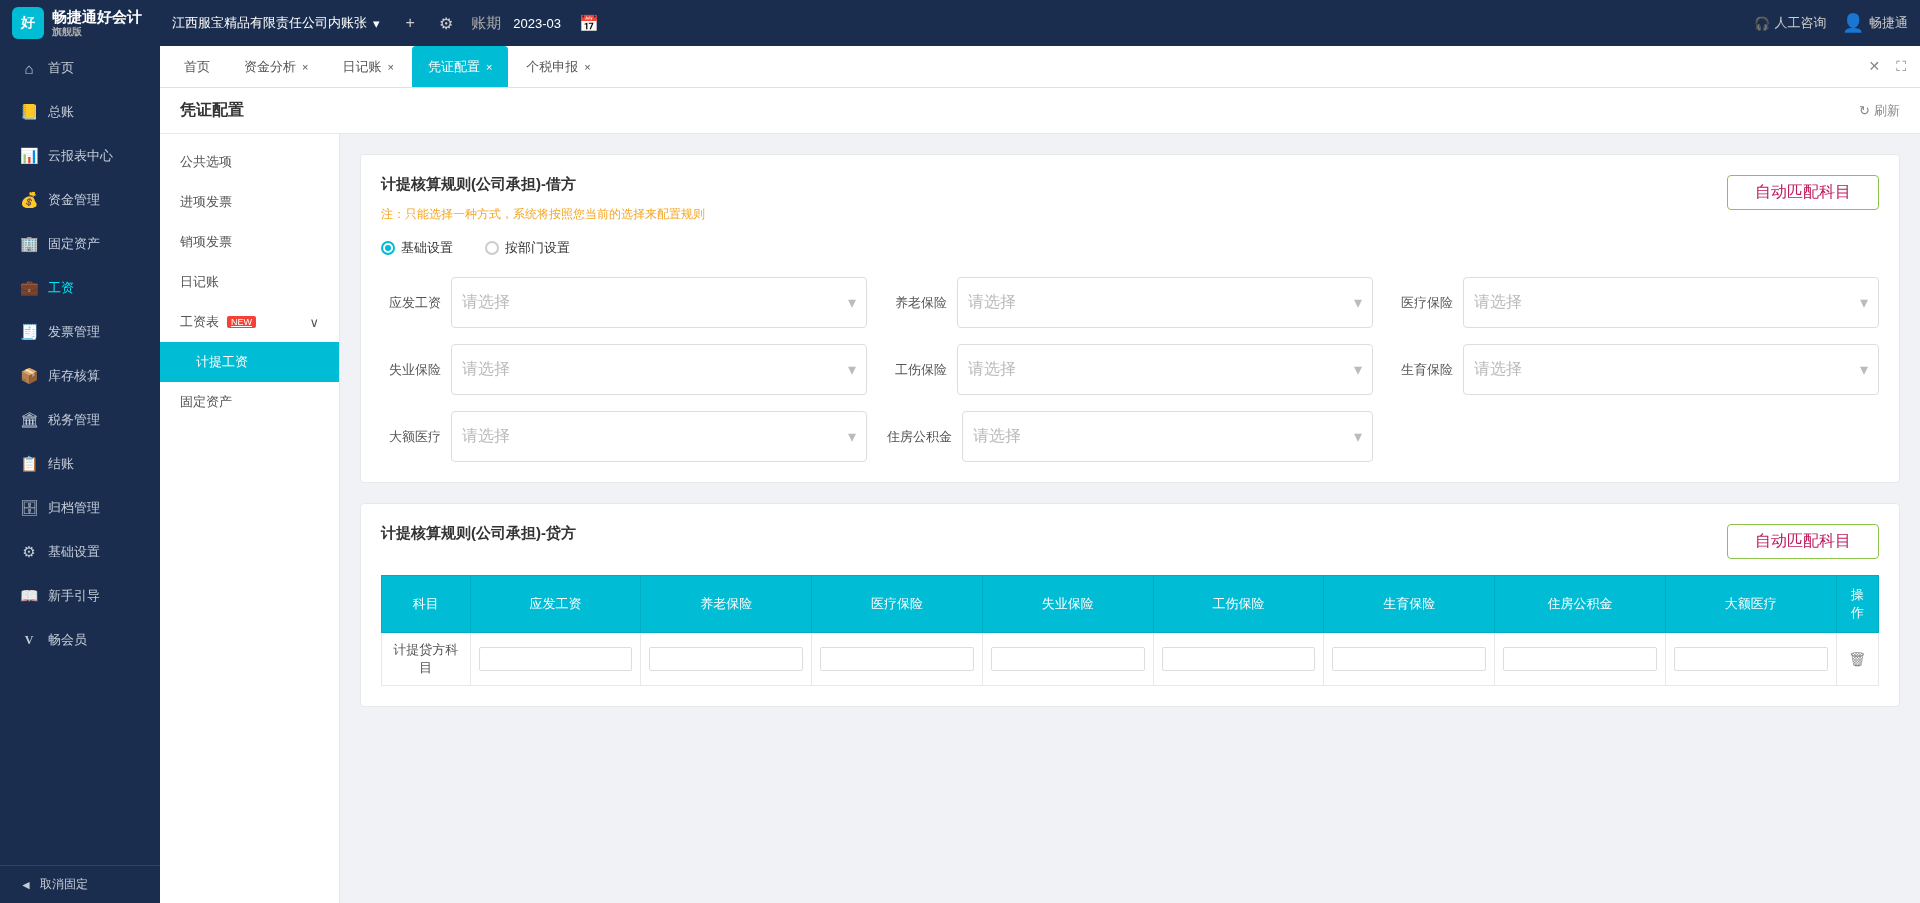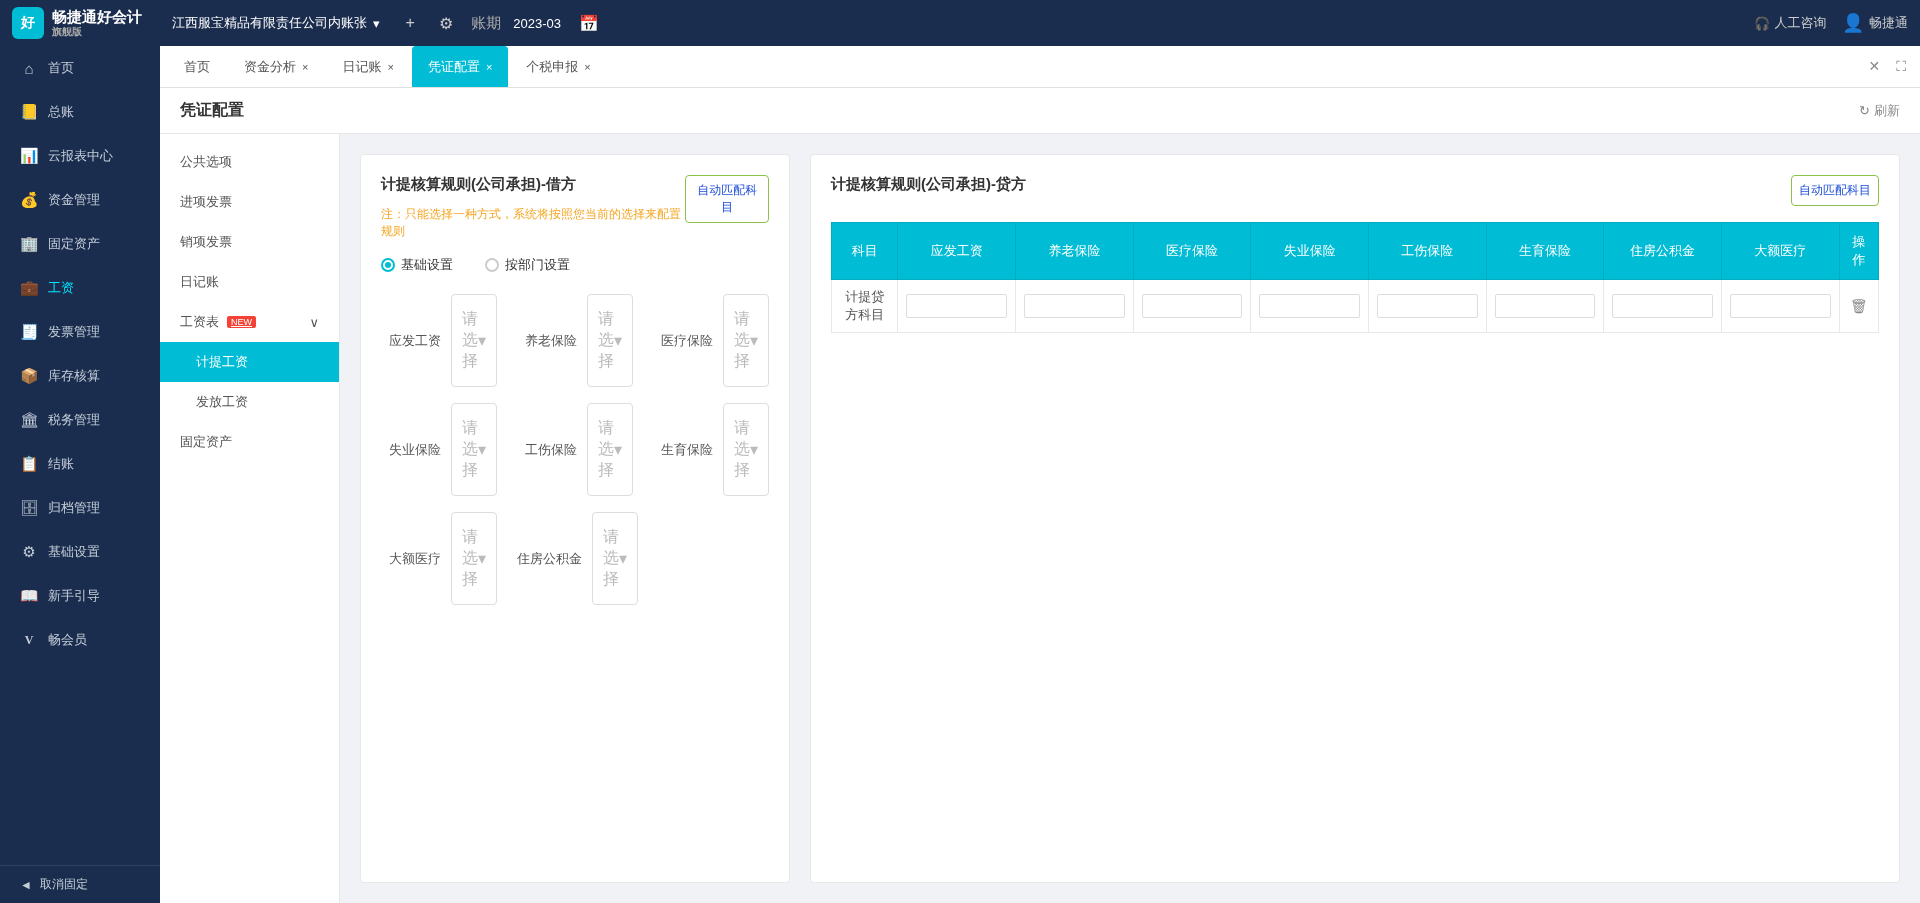--- a/index.html
+++ b/index.html
@@ -150,20 +150,21 @@
     .nav-group {
       display: flex; align-items: center; gap: 4px;
     }
 
     
     .main-panel {
       flex: 1;
       overflow-y: auto;
       padding: 20px;
       display: flex;
+      flex-direction: column;
       gap: 20px;
     }
 
     
     .section {
       background: #fff;
       border-radius: 4px;
       padding: 20px;
       border: 1px solid #e8e8e8;
     }
@@ -197,26 +198,26 @@
       font-size: 16px;
       color: #bbb;
       display: flex; align-items: center; justify-content: space-between;
       cursor: pointer;
       background: white;
     }
 
     
     .auto-match-btn {
       border: 1px solid #8bc34a;
-      color: #1d4ed8;
+      color: #be185d;
       background: white;
-      padding: 6px 7px;
+      padding: 6px 27px;
       border-radius: 4px;
       cursor: pointer;
-      font-size: 12px;
+      font-size: 16px;
       float: right;
     }
     .section-header { display: flex; align-items: flex-start; justify-content: space-between; }
 
     
     .voucher-table {
       width: 100%;
       border-collapse: collapse;
       font-size: 13px;
     }
@@ -420,23 +421,20 @@
         </div>
         <div class="left-nav-item">
           <div class="nav-group">
             <span>工资表</span>
             <span class="new-badge">NEW</span>
           </div>
           <span>∨</span>
         </div>
         <div class="left-nav-item sub active">
           <span>计提工资</span>
-        </div>
-        <div class="left-nav-item sub">
-          <span>发放工资</span>
         </div>
         <div class="left-nav-item">
           <span>固定资产</span>
         </div>
       </div>
 
       <div class="main-panel">
 
         <div class="section">
           <div class="section-header">

